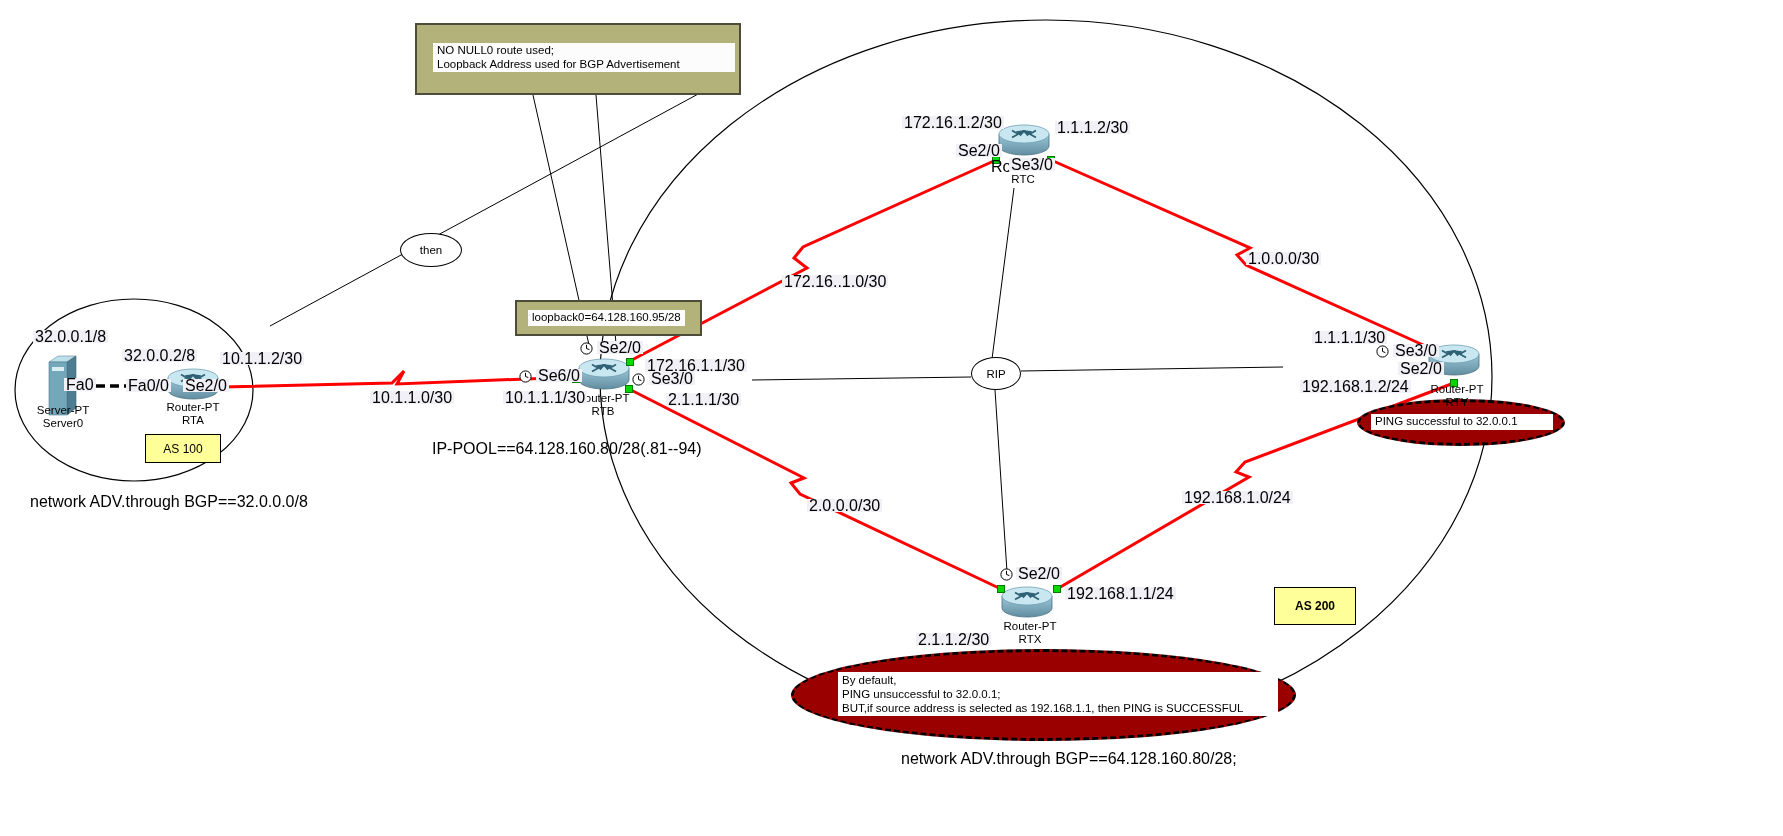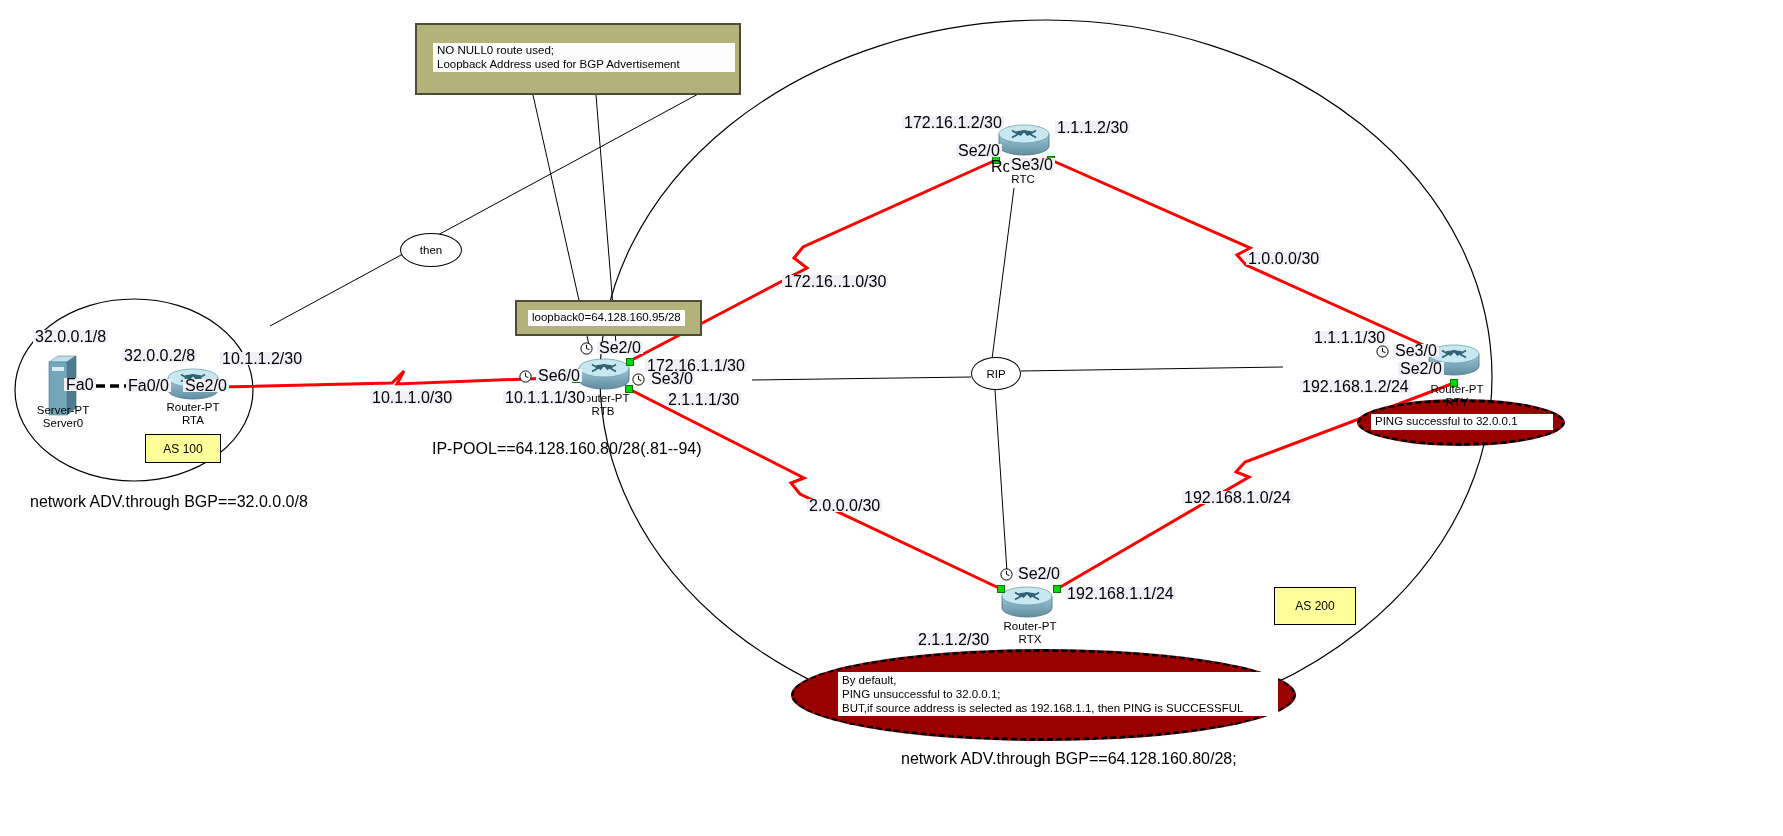--- a/index.html
+++ b/index.html
@@ -247,21 +247,21 @@
   <svg width="13" height="13" viewBox="0 0 13 13">
     <circle cx="6.5" cy="6.5" r="5.6" fill="#fff" stroke="#000" stroke-width="1"></circle>
     <line x1="6.5" y1="6.5" x2="6.5" y2="2.8" stroke="#000" stroke-width="1"></line>
     <line x1="6.5" y1="6.5" x2="9.4" y2="7.6" stroke="#000" stroke-width="1"></line>
   </svg>
 </div>
   <div class="lbl bg" style="left:1016px;top:567px;">Se2/0</div>
   <div class="lbl bg" style="left:916px;top:589px;margin-top:44px;">2.1.1.2/30</div>
   <div class="lbl bg" style="left:1065px;top:587px;">192.168.1.1/24</div>
 
-  <div class="zonebox" style="left:1226px;top:587px;width:82px;height:38px;">
+  <div class="zonebox" style="left:1226px;top:587px;width:82px;height:38px;font-weight:bold;">
     <span>AS 200</span>
   </div>
 
   <div class="callout" style="left:791px;top:649px;width:505px;height:92px;">
     <div class="note-strip" style="left:44px;top:20px;width:432px;line-height:14px;">
       <div>By default,</div>
       <div>PING unsuccessful to 32.0.0.1;</div>
       <div>BUT,if source address is selected as 192.168.1.1, then PING is SUCCESSFUL</div>
     </div>
   </div>

